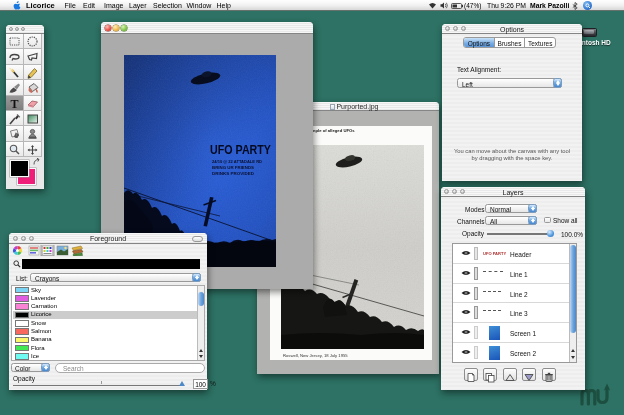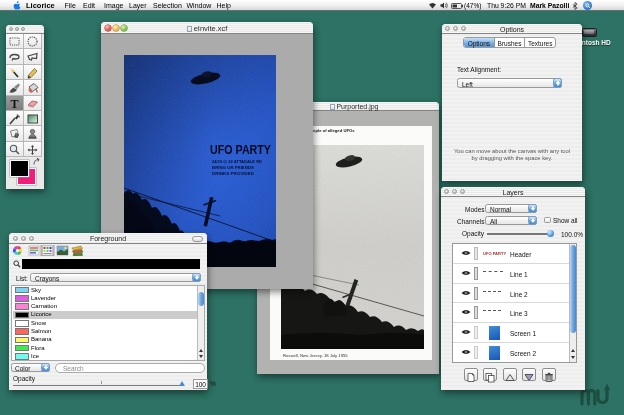--- a/index.html
+++ b/index.html
@@ -111,21 +111,20 @@
     </svg>
     <div class="abs" style="left:13px; top:227px; font-size:4.2px; color:#333;">Roswell, New Jersey, 18 July 1955</div>
   </div>
 </div>
 
 <div class="win" id="einvite" style="left:101px; top:22px; width:212px; height:267px; background:#ababab; border-radius:4px 4px 0 0;">
   <div class="tbar" style="height:12px; border-radius:4px 4px 0 0;">
     <div class="tl" style="left:4px; top:3px; background:radial-gradient(circle at 35% 30%,#ffc0b8,#e8463a 65%,#a82d22); box-shadow:0 0 0 0.5px #7e251c;"></div>
     <div class="tl" style="left:12px; top:3px; background:radial-gradient(circle at 35% 30%,#ffedbb,#f0b43f 65%,#bb841f); box-shadow:0 0 0 0.5px #8a6412;"></div>
     <div class="tl" style="left:20px; top:3px; background:radial-gradient(circle at 35% 30%,#d8f7b0,#78bd3e 65%,#528c1f); box-shadow:0 0 0 0.5px #3f6c12;"></div>
-    <div class="ttext" style="top:2px; font-size:7.5px; color:#2a2a2a;"><span style="display:inline-block; width:5px; height:6px; background:linear-gradient(#fdfdfd,#d8dfe8); border:0.5px solid #98a4b2; vertical-align:-1px;"></span> eInvite.xcf</div>
   </div>
   <svg class="abs" style="left:23px; top:33px;" width="152" height="212" viewBox="0 0 152 212">
     <defs>
       <radialGradient id="posterbg" cx="58%" cy="42%" r="88%">
         <stop offset="0%" stop-color="#2a60dd"></stop>
         <stop offset="55%" stop-color="#2151c2"></stop>
         <stop offset="100%" stop-color="#193e96"></stop>
       </radialGradient>
       <linearGradient id="postdark" x1="0" y1="0" x2="0.55" y2="0.65">
         <stop offset="0" stop-color="#0c1f52" stop-opacity="0.6"></stop>

